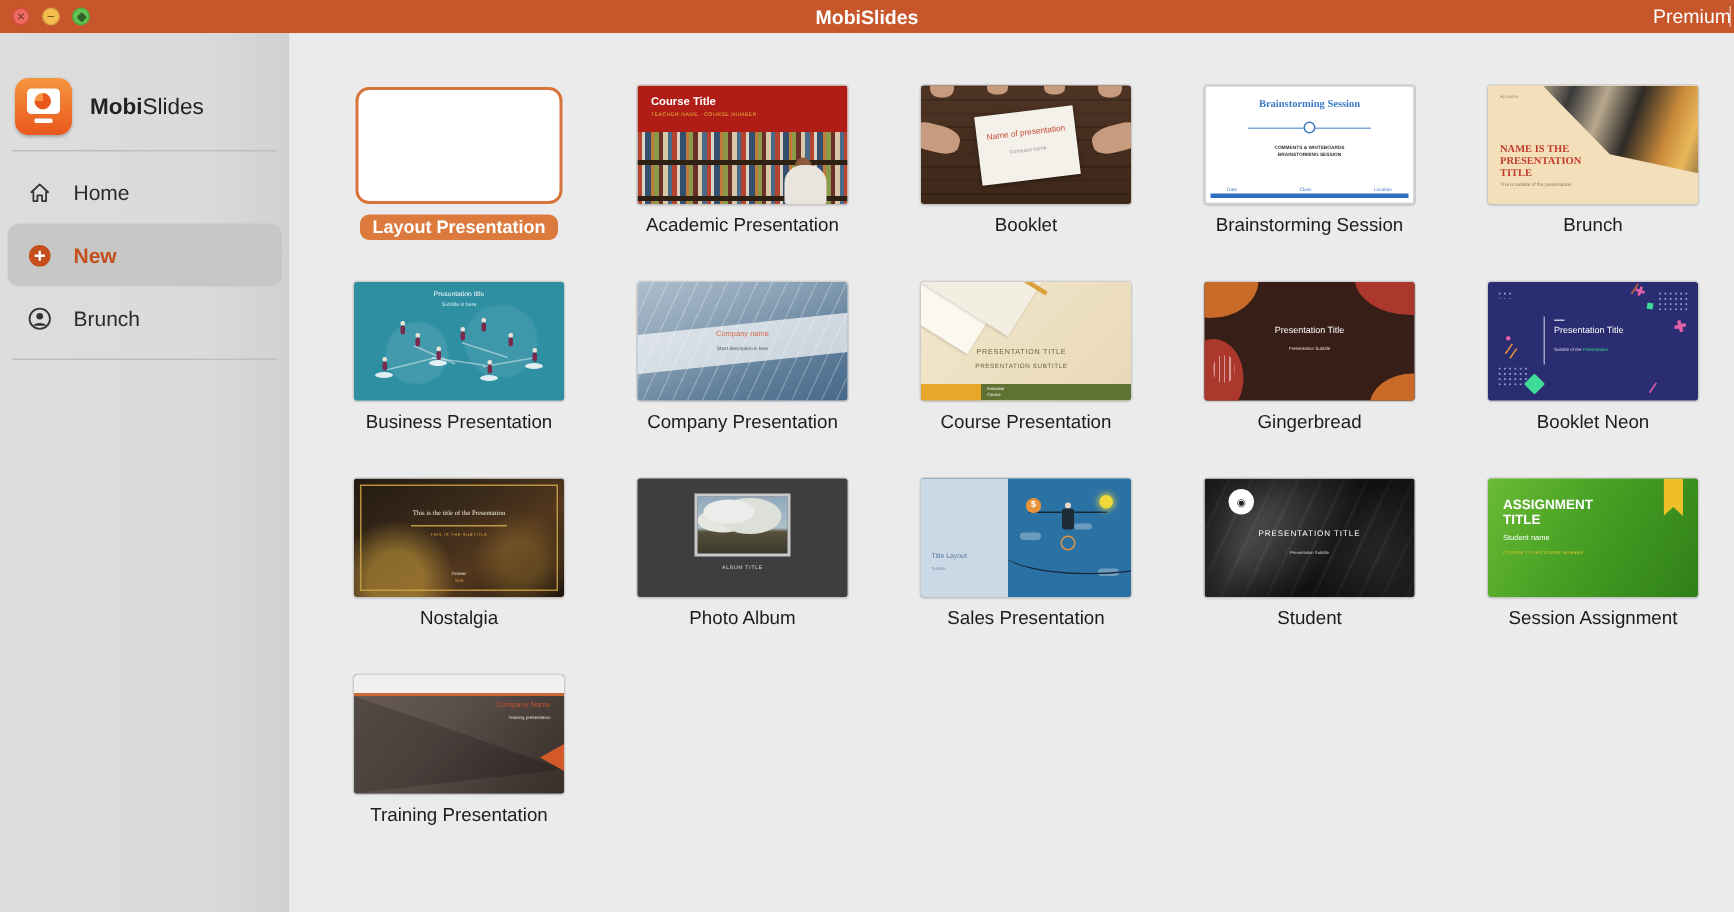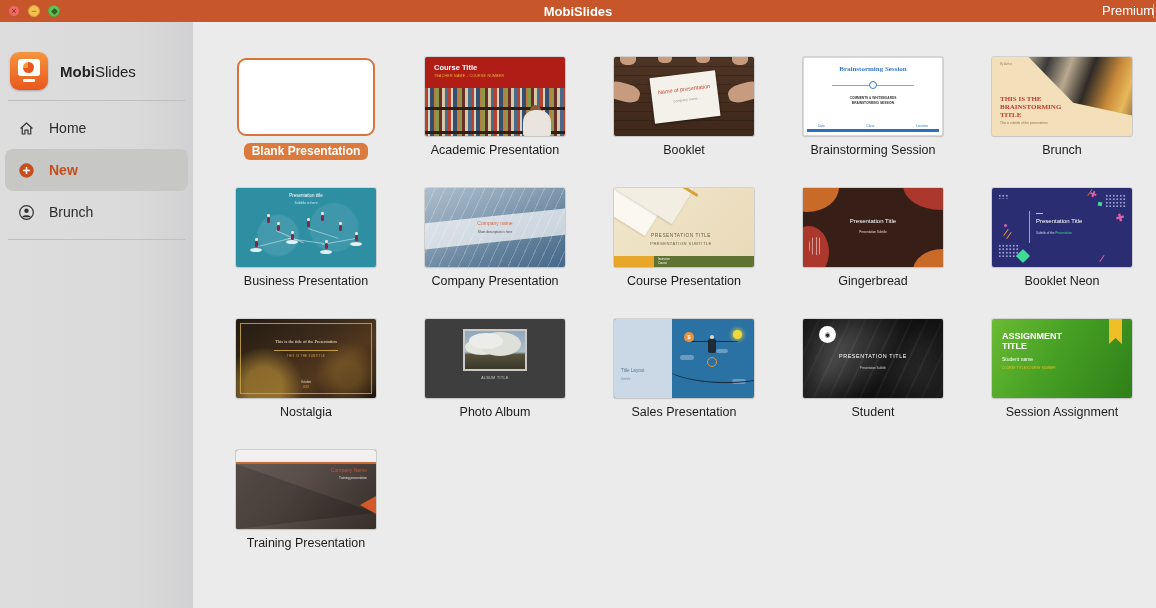--- a/index.html
+++ b/index.html
@@ -324,21 +324,21 @@
   <div class="side-divider"></div>
 </div>
 
 <div class="main">
   <div class="grid">
 
     <div class="card">
       <div class="thumb thumb-blank">
         <div class="blank-inner"></div>
       </div>
-      <div class="card-label"><span class="badge">Blank Presentation</span></div>
+      <div class="card-label"><span class="badge">Layout Presentation</span></div>
     </div>
 
     <div class="card">
       <div class="thumb t-academic">
         <div class="ac-shelf"></div>
         <div class="ac-head"></div>
         <div class="ac-person"></div>
         <div class="ac-band">
           <div class="ac-title">Course Title</div>
           <div class="ac-sub">TEACHER NAME - COURSE NUMBER</div>
@@ -380,21 +380,21 @@
         </div>
         <div class="bs-bar"></div>
       </div>
       <div class="card-label">Brainstorming Session</div>
     </div>
 
     <div class="card">
       <div class="thumb t-brunch">
         <div class="br-photo"></div>
         <div class="br-tiny">By Author</div>
-        <div class="br-title">THIS IS THE BRAINSTORMING TITLE</div>
+        <div class="br-title">NAME IS THE PRESENTATION TITLE</div>
         <div class="br-sub">This is subtitle of the presentation</div>
       </div>
       <div class="card-label">Brunch</div>
     </div>
 
     <div class="card">
       <div class="thumb t-business">
         <div class="bu-map"></div>
         <div class="bu-title">Presentation title</div>
         <div class="bu-sub">Subtitle is here</div>

